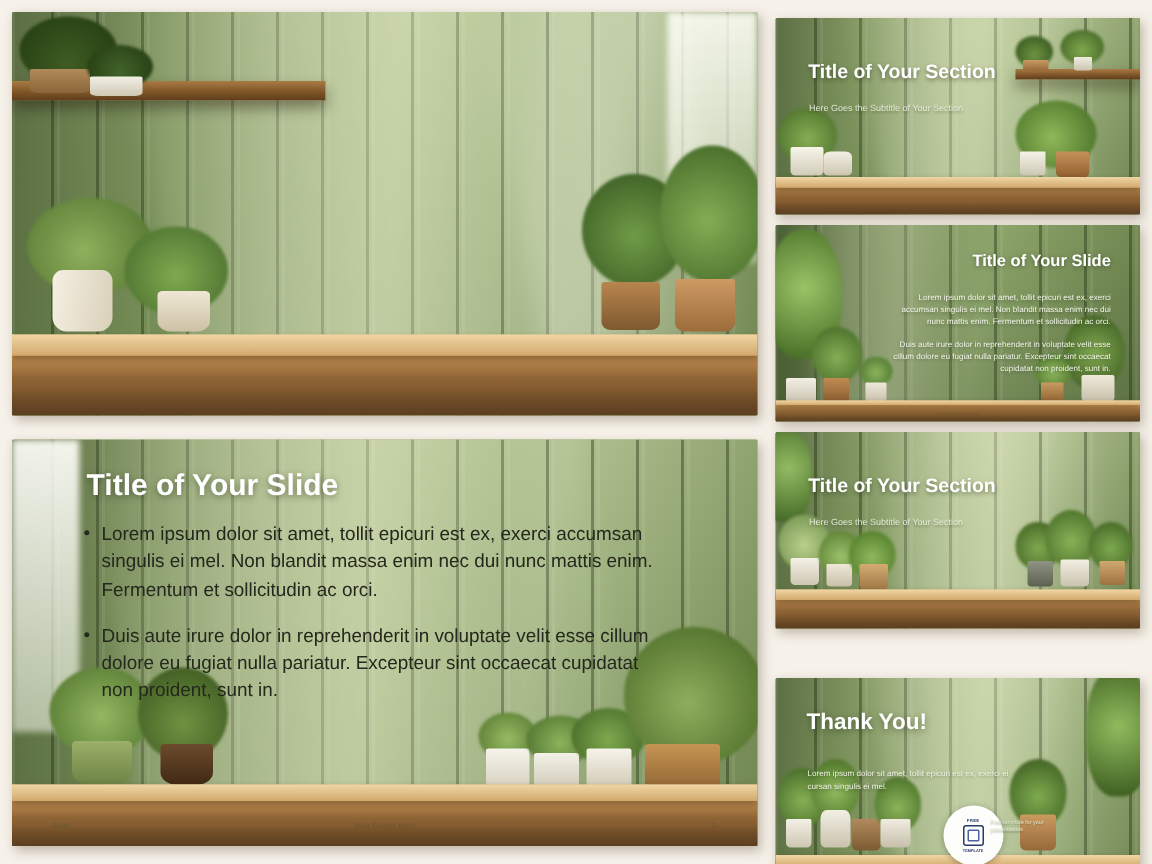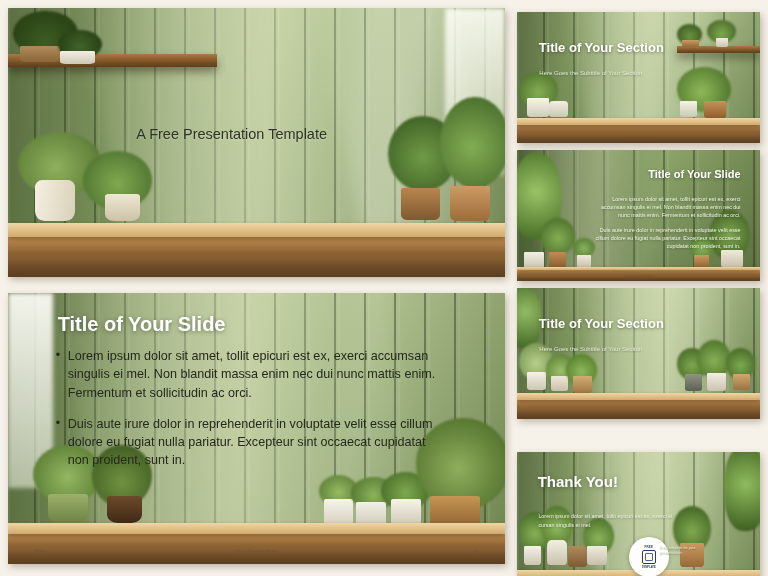--- a/index.html
+++ b/index.html
@@ -197,21 +197,20 @@
       <div class="leafmass" style="left:15%;top:53%;width:14%;height:22%;background:radial-gradient(circle at 50% 55%, #7fa94f, #44682a);"></div>
       <div class="pot" style="left:19.5%;top:69%;width:7%;height:10%;background:linear-gradient(#efe7d4,#cdc2a7);border-radius:10% 10% 26% 26%;"></div>
       <div class="leafmass" style="left:76.5%;top:40%;width:14%;height:28%;background:radial-gradient(circle at 50% 55%, #6f9b46, #35541f);"></div>
       <div class="pot" style="left:79%;top:67%;width:8%;height:12%;background:linear-gradient(#b7854e,#7f5930);"></div>
       <div class="leafmass" style="left:87%;top:33%;width:14%;height:34%;background:radial-gradient(circle at 45% 55%, #82ad53, #3e6124);"></div>
       <div class="pot" style="left:89%;top:66%;width:8%;height:13%;background:linear-gradient(#cd9a63,#9c6c3a);"></div>
 
       <div class="counter"></div>
     </div>
 
-    <div class="sub-txt">A Free Presentation Template</div>
   </div>
 
   <div class="slide" id="slide-content">
     <div class="scene">
       <div class="wall"></div>
       <div class="planks"></div>
       <div class="windowlight left"></div>
       <div class="sunbeam" style="left:14%;width:66%;"></div>
 
       <div class="leafmass" style="left:5%;top:56%;width:14%;height:22%;background:radial-gradient(circle at 50% 55%, #93b762, #4d7029);"></div>

